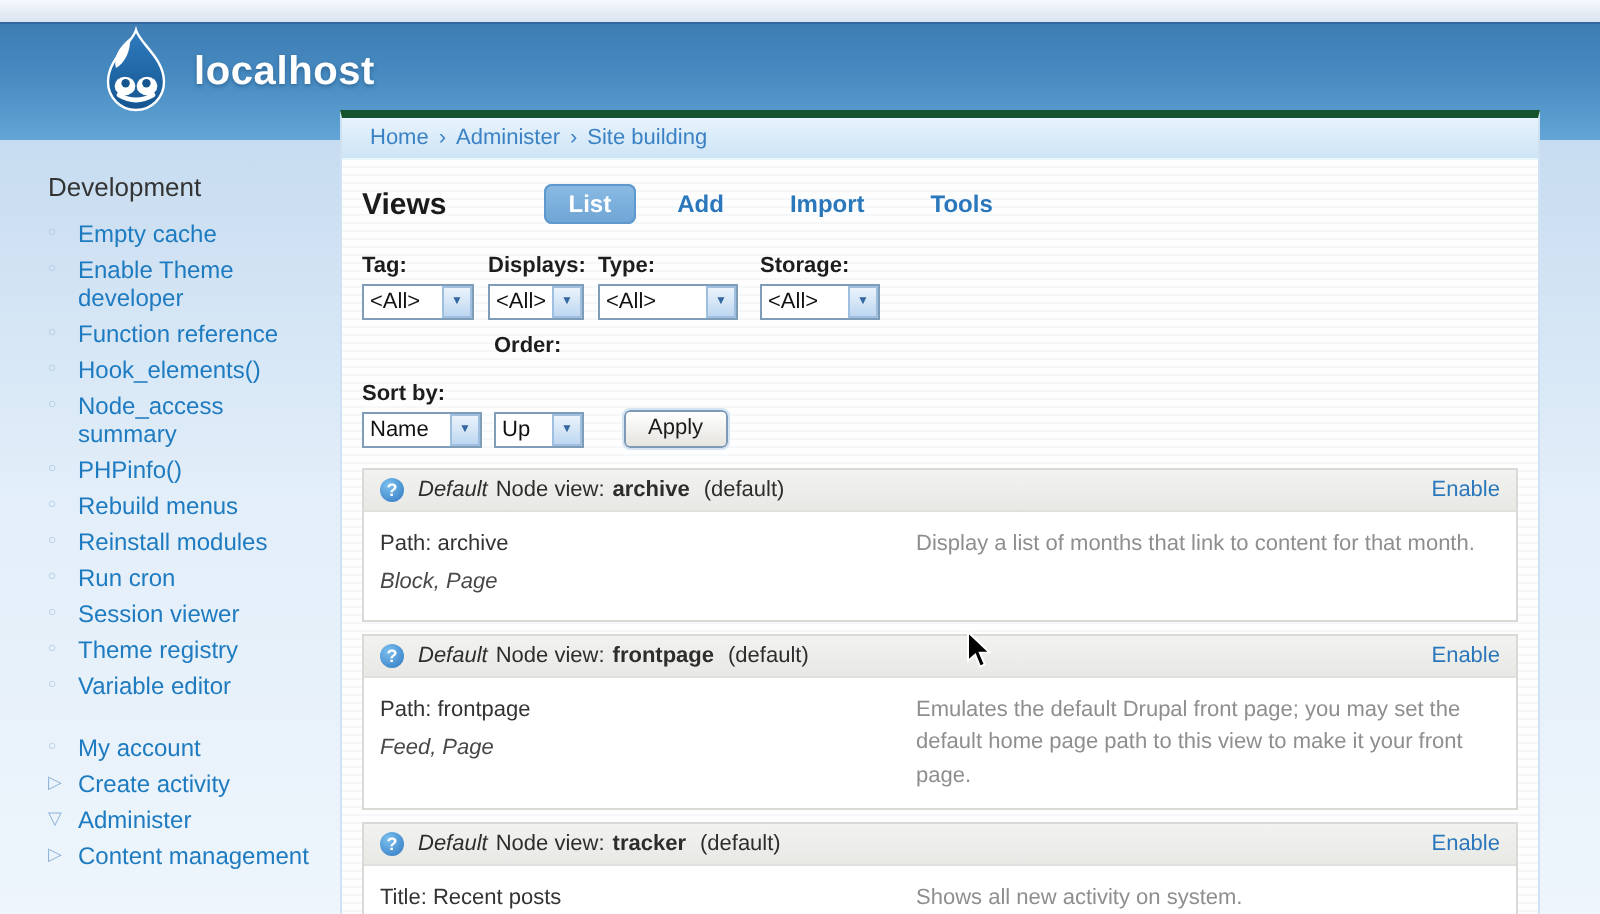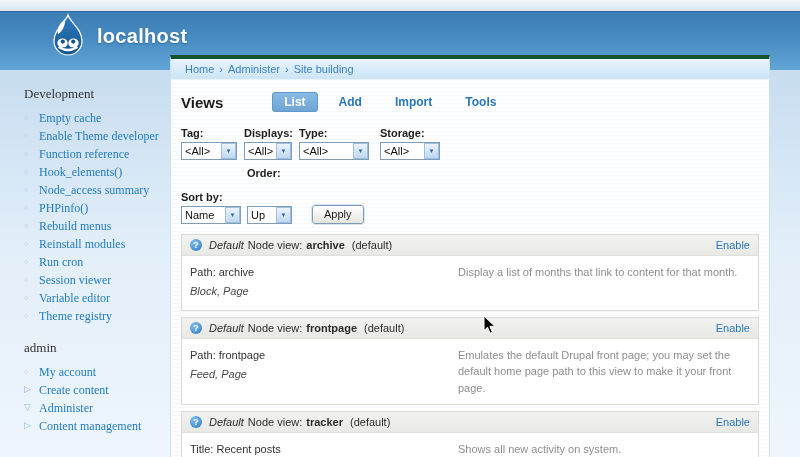--- a/index.html
+++ b/index.html
@@ -20,21 +20,21 @@
     background:linear-gradient(#c7dcf0 0%, #e2eef9 45%, #eef5fc 100%); }
 
   
   .logo { position:absolute; left:46px; top:13px; width:44px; height:46px; }
   .site-name { position:absolute; left:97px; top:25px; color:#ffffff;
     font-size:20px; font-weight:bold; letter-spacing:.3px;
     text-shadow:0 1px 2px rgba(10,50,90,.4); }
 
   
   .sidebar { position:absolute; left:0; top:70px; width:170px; height:296px;
-    padding:16px 6px 11px 24px; font-size:12px;font-family:Liberation Serif, serif; }
+    padding:16px 6px 11px 24px; font-size:12px; }
   .sidebar h2 { margin:0 0 9px 0; font-size:13px; font-weight:normal; color:#333; }
   .sidebar ul { list-style:none; margin:0 0 17px 0; padding:0; }
   .sidebar li { display:flex; align-items:flex-start; margin:0 0 4px 0; line-height:14px; }
   .sidebar li a { color:#1e7bc0; }
   .bullet { width:15px; flex:none; text-align:left; }
   .b-leaf { font-size:7px; color:#aac6de; line-height:14px; }
   .b-tri  { font-size:9px; color:#8fb4d8; line-height:13px; }
   .nested { margin-left:18px; margin-top:4px; }
 
   
@@ -160,36 +160,35 @@
     <li>
         <span class="bullet b-leaf">○</span>
         <a>Run cron</a>
       </li>
     <li>
         <span class="bullet b-leaf">○</span>
         <a>Session viewer</a>
       </li>
     <li>
         <span class="bullet b-leaf">○</span>
+        <a>Theme registry</a>
+      </li>
+    <li>
+        <span class="bullet b-leaf">○</span>
         <a>Variable editor</a>
       </li>
-    <li>
-        <span class="bullet b-leaf">○</span>
-        <a>Theme registry</a>
-      </li>
   </ul>
-  <h2>admin</h2>
   <ul>
     <li>
         <span class="bullet b-leaf">○</span>
         <a>My account</a>
       </li>
     <li>
         <span class="bullet b-tri">▷</span>
-        <a>Create content</a>
+        <a>Create activity</a>
       </li>
     <li>
         <span class="bullet b-tri">▽</span>
         <a>Administer</a>
       </li>
     <li class="nested">
         <span class="bullet b-tri">▷</span>
         <a>Content management</a>
       </li>
   </ul>

